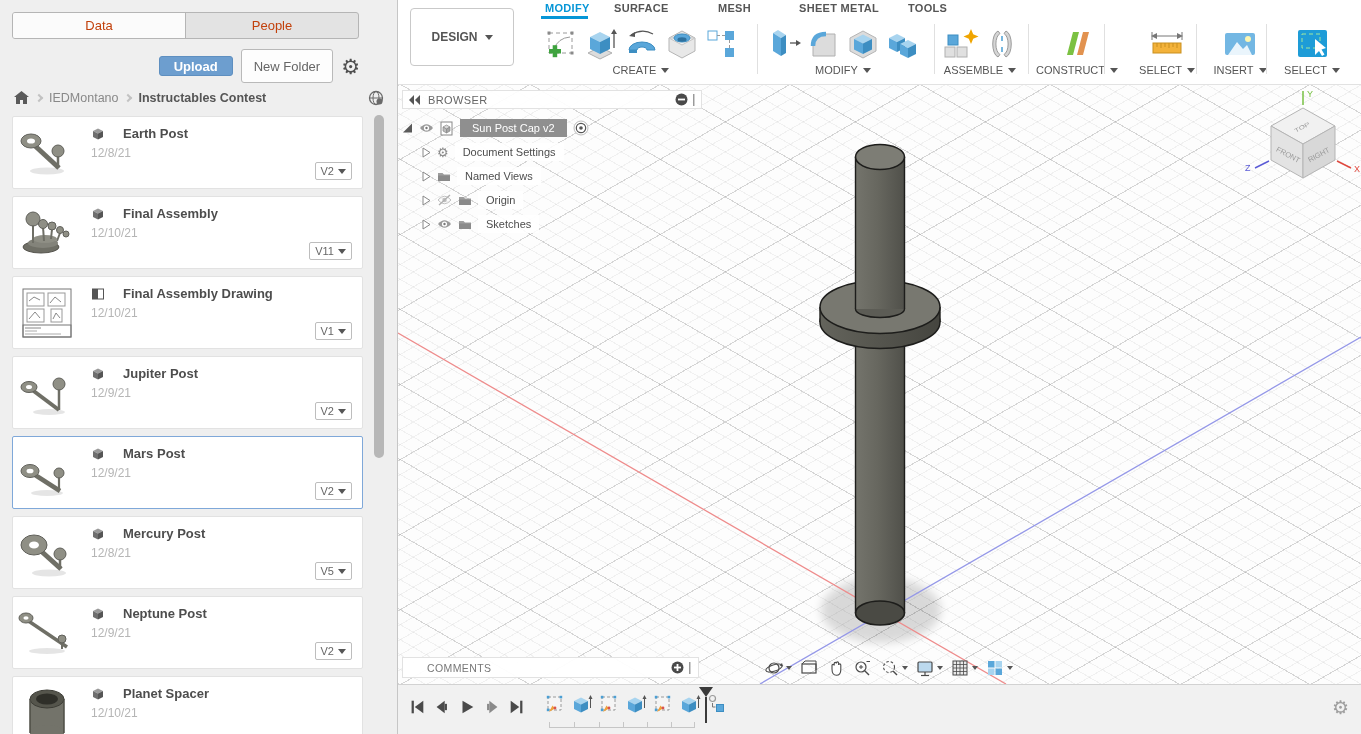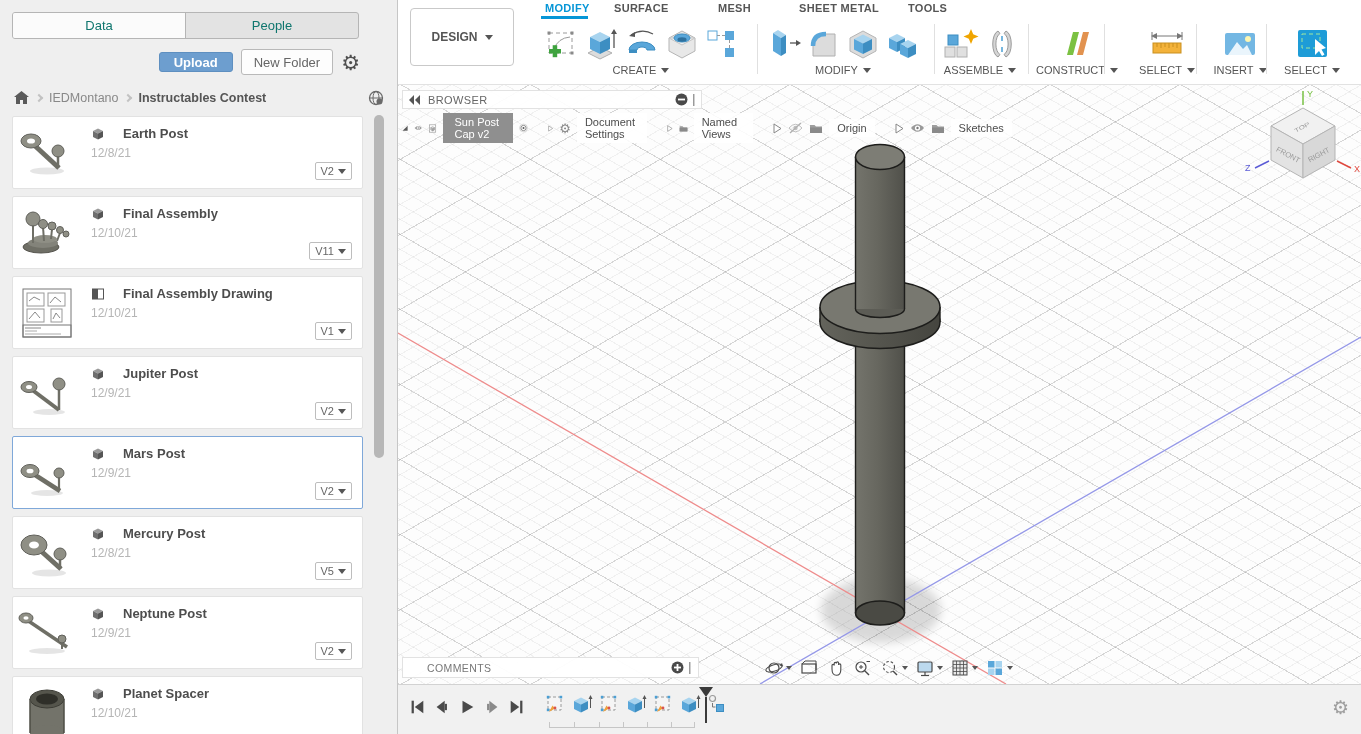--- a/index.html
+++ b/index.html
@@ -3,25 +3,25 @@
 <meta charset="utf-8">
 <style>
   * { box-sizing: border-box; margin: 0; padding: 0; }
   html,body { width:1361px; height:734px; }
   body { font-family:"Liberation Sans", sans-serif; background:#fff; overflow:hidden; }
   .screen { position:relative; width:1361px; height:734px; overflow:hidden; background:#fff; }
 
   
   .sidebar { position:absolute; left:0; top:0; width:398px; height:734px; background:#efefef; border-right:1px solid #c6c6c6; }
   .seg-tabs { position:absolute; left:12px; top:12px; width:347px; height:27px; display:flex; border:1px solid #b5b5b5; border-radius:3px; overflow:hidden; background:#e3e3e3; }
-  .seg { flex:1; display:flex; align-items:center; justify-content:center; font-size:13px; color:#0f766e; }
+  .seg { flex:1; display:flex; align-items:center; justify-content:center; font-size:13px; color:#c2410c; }
   .seg.active { background:#fbfbfb; border-right:1px solid #b5b5b5; }
   .actions { position:absolute; left:0; top:49px; width:398px; display:flex; justify-content:flex-end; align-items:center; gap:8px; padding-right:38px; }
   .btn-upload { height:20px; padding:0 14px; background:#6d9ecf; border:1px solid #5e8fc0; border-radius:3px; color:#fff; font-weight:bold; font-size:13px; font-family:inherit; }
-  .btn-newfolder { height:26px; padding:0 12px; background:#fdfdfd; border:1px solid #b9b9b9; border-radius:3px; color:#666; font-size:13px; font-family:inherit; }
+  .btn-newfolder { height:34px; padding:0 12px; background:#fdfdfd; border:1px solid #b9b9b9; border-radius:3px; color:#666; font-size:13px; font-family:inherit; }
   .gear-glyph { font-size:21px; color:#4f4f4f; line-height:1; }
   .crumbs { position:absolute; left:14px; top:90px; width:370px; display:flex; align-items:center; gap:7px; font-size:12.5px; color:#888; }
   .crumb-current { color:#555; font-weight:bold; }
   .chev { width:6px; height:6px; border-right:2px solid #c2c2c2; border-top:2px solid #c2c2c2; transform:rotate(45deg); flex:0 0 auto; }
   .crumbs .right { margin-left:auto; }
   .cards { position:absolute; left:12px; top:116px; width:351px; display:flex; flex-direction:column; gap:7px; }
   .card { position:relative; height:73px; background:#fff; border:1px solid #e2e2e2; border-radius:2px; display:flex; flex:0 0 auto; }
   .card.selected { border:1px solid #7fa8d9; }
   .thumb { width:68px; display:flex; align-items:center; justify-content:center; }
   .cinfo { position:relative; flex:1; padding:9px 10px 0 10px; }
@@ -48,21 +48,21 @@
       repeating-linear-gradient(150deg, rgba(150,150,150,0.30) 0 1px, transparent 1px 65px),
       repeating-linear-gradient(30deg,  rgba(150,150,150,0.30) 0 1px, transparent 1px 65px),
       repeating-linear-gradient(150deg, rgba(175,175,175,0.16) 0 1px, transparent 1px 13px),
       repeating-linear-gradient(30deg,  rgba(175,175,175,0.16) 0 1px, transparent 1px 13px);
   }
   .scene { position:absolute; left:0; top:0; }
   .browser-panel { position:absolute; left:4px; top:5px; width:300px; }
   .bheader { height:19px; background:rgba(255,255,255,.93); border:1px solid #e2e2e2; display:flex; align-items:center; gap:7px; padding:0 6px; font-size:11px; color:#666; letter-spacing:.4px; }
   .bheader .right { margin-left:auto; display:flex; align-items:center; gap:5px; }
   .grip { width:2px; height:12px; border-left:1px solid #9a9a9a; border-right:1px solid #cfcfcf; }
-  .btree { margin-top:7px; display:flex; flex-direction:row; }
+  .btree { margin-top:7px; display:flex; flex-direction:column; }
   .trow { display:flex; align-items:center; gap:6px; height:24px; }
   .trow .lbl { background:rgba(255,255,255,.88); padding:3px 8px; font-size:11px; color:#4d4d4d; }
   .trow.root .lbl { background:#8f8f8f; color:#fff; padding:3px 12px; }
   .indent1 { padding-left:20px; }
   .comments-bar { position:absolute; left:4px; top:572px; width:297px; height:21px; background:rgba(255,255,255,.95); border:1px solid #e2e2e2; display:flex; align-items:center; gap:6px; padding:0 7px 0 24px; font-size:10.5px; color:#777; letter-spacing:.4px; }
   .comments-bar .right { margin-left:auto; display:flex; align-items:center; gap:5px; }
   .navbar { position:absolute; left:366px; top:571px; height:24px; display:flex; align-items:center; gap:7px; }
   .nav-ic { display:flex; align-items:center; gap:2px; }
   .caret-s { width:0; height:0; border-left:3px solid transparent; border-right:3px solid transparent; border-top:4px solid #555; }
   .viewcube { position:absolute; left:845px; top:2px; }

